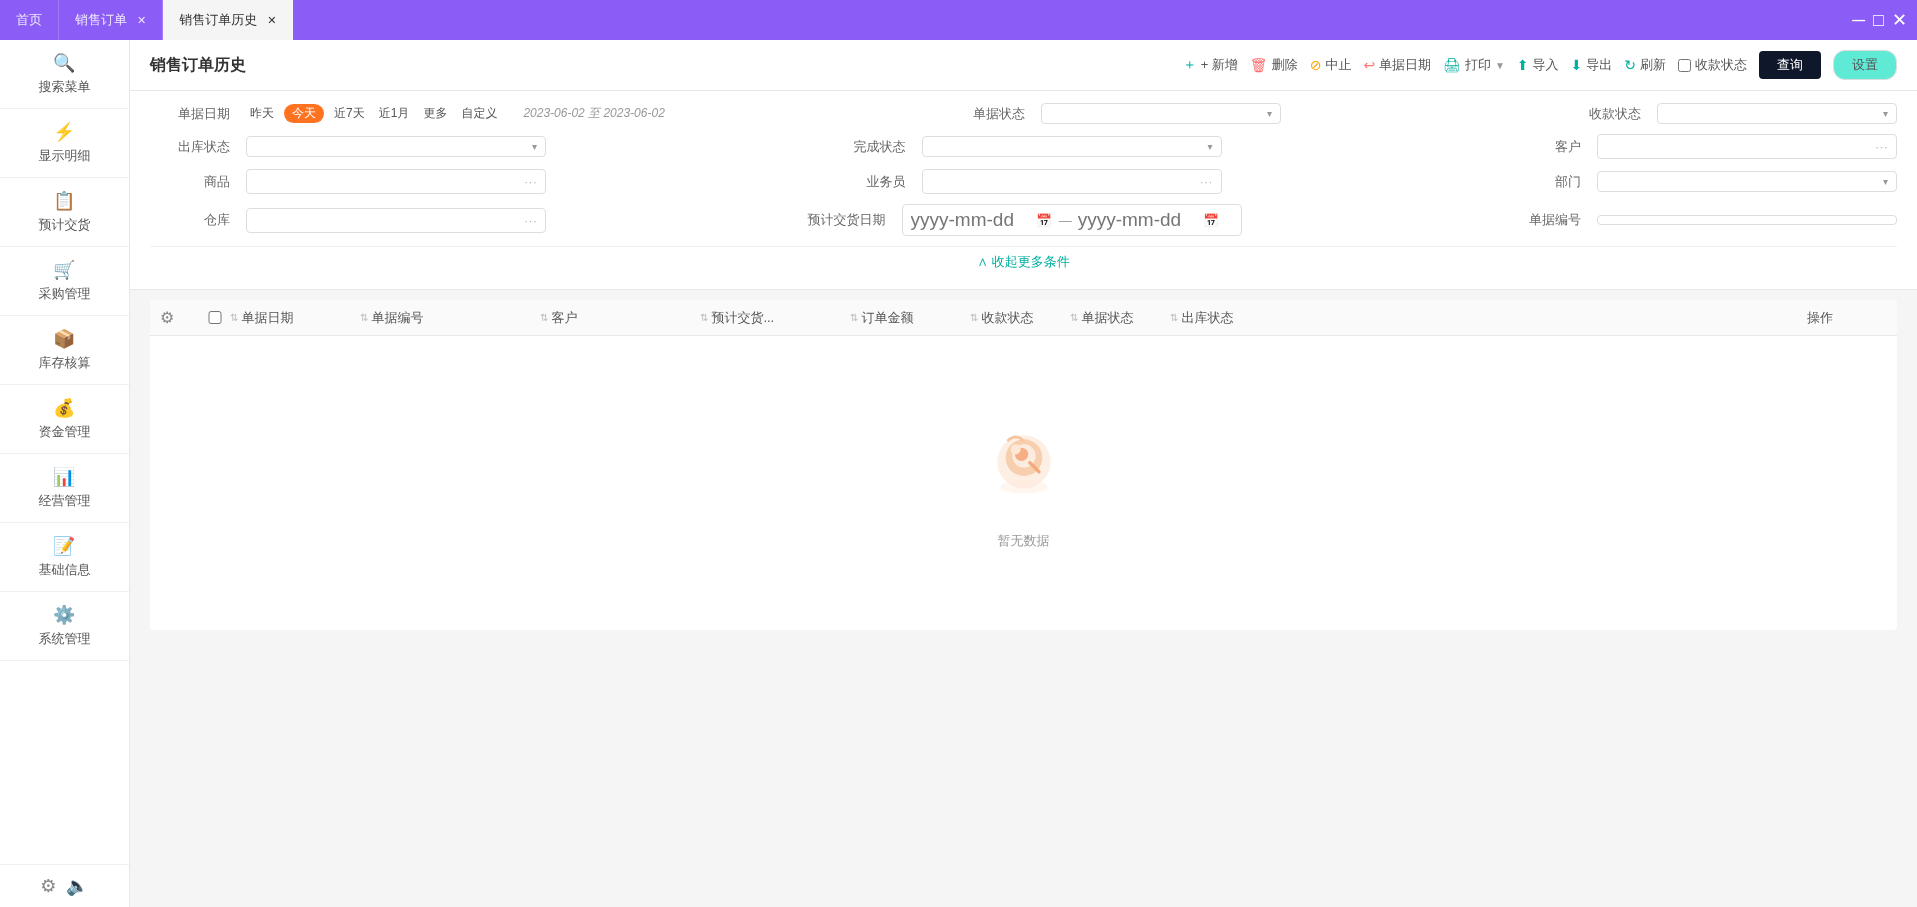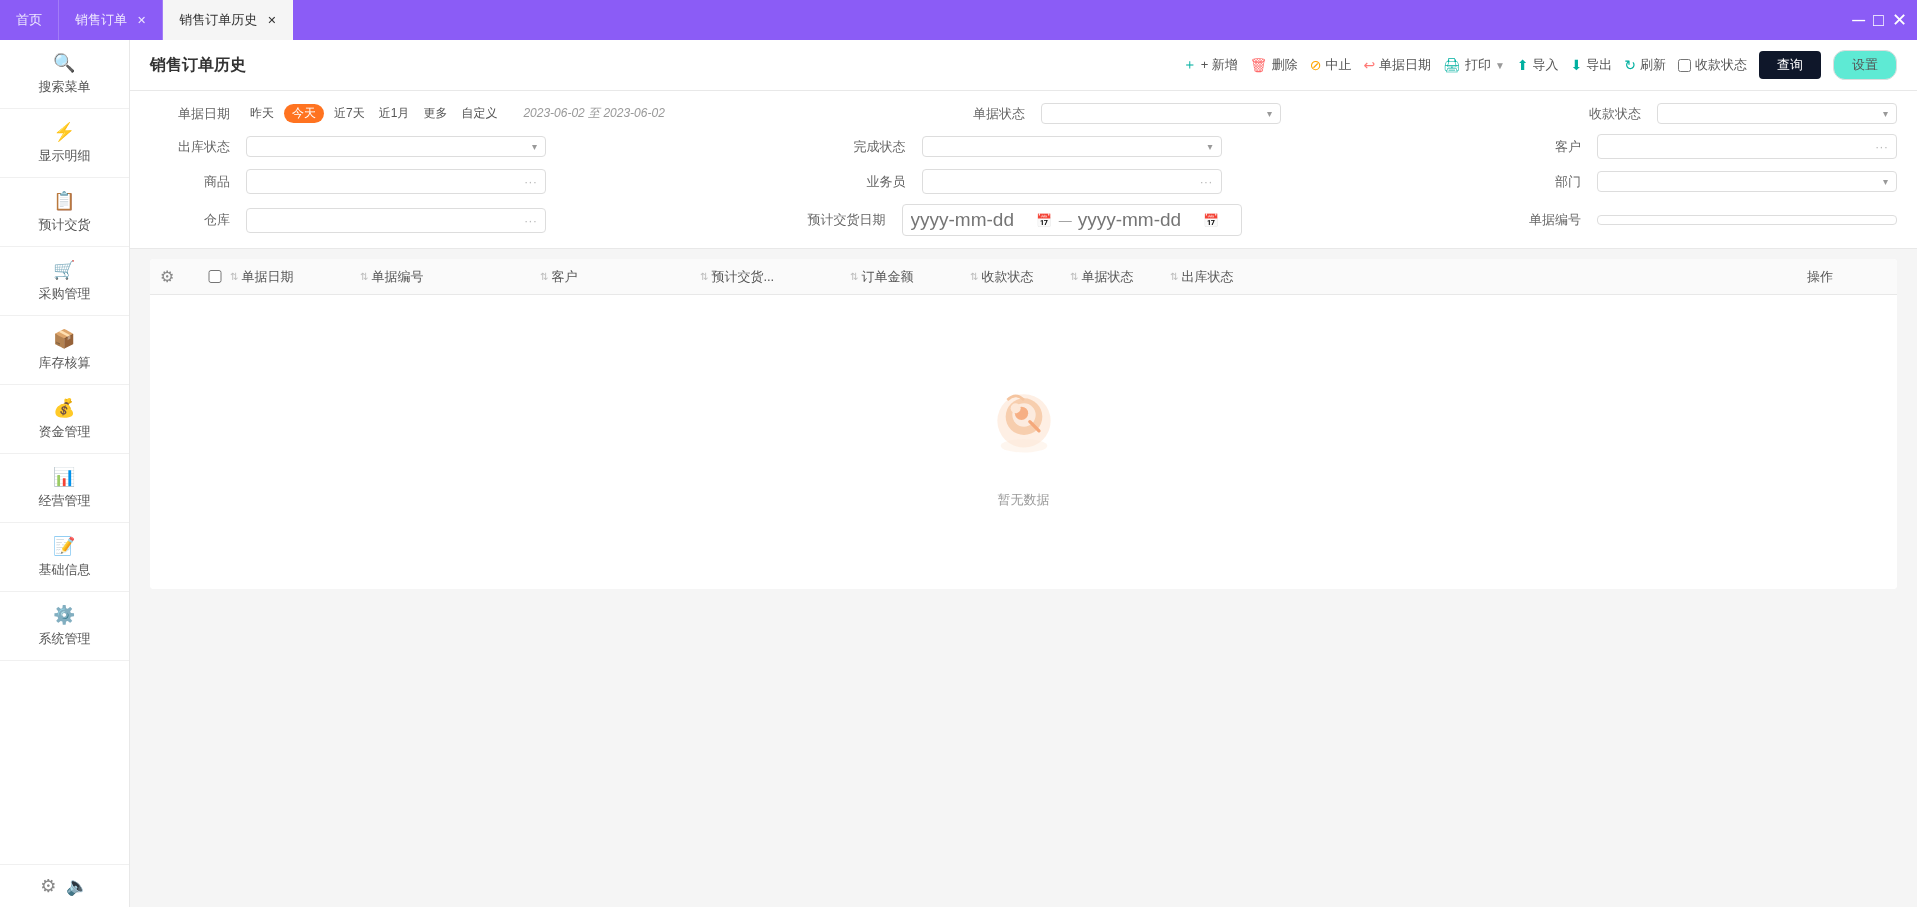--- a/index.html
+++ b/index.html
@@ -520,20 +520,23 @@
           <input type="text" placeholder="yyyy-mm-dd" style="">
           <span class="cal-icon">📅</span>
         </div>
         <div style="flex:0.3;"></div>
         <span class="filter-label">单据编号</span>
         <div class="filter-select" style="flex:1;max-width:300px;">
           <span style="color:#bbb;"></span>
         </div>
       </div>
 
+      <div class="collapse-bar">
+        <span>∧ 收起更多条件</span>
+      </div>
     </div>
 
     <div class="table-area">
       <div class="table-container">
 
         <div style="display:grid;grid-template-columns:40px 30px 130px 180px 160px 150px 120px 100px 100px 100px 1fr 80px;background:#fafafa;border-bottom:1px solid #e8e8e8;padding:8px 10px;align-items:center;">
           <span style="color:#888;font-size:16px;cursor:pointer;">⚙</span>
           <input type="checkbox" style="">
           <div class="col-header">
             <span style="color:#bbb;font-size:10px;">⇅</span>

